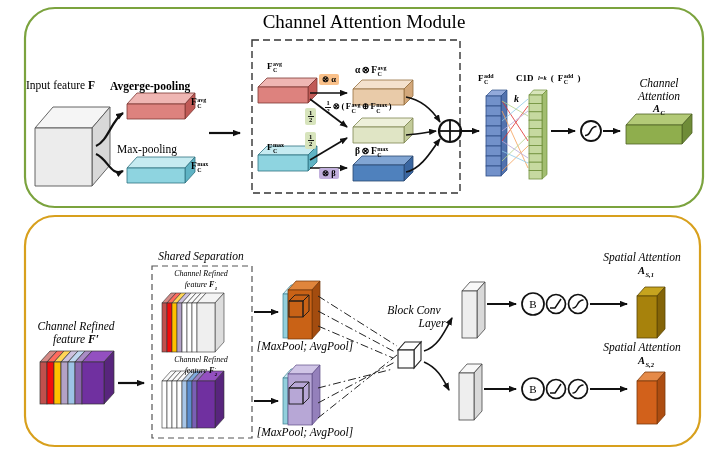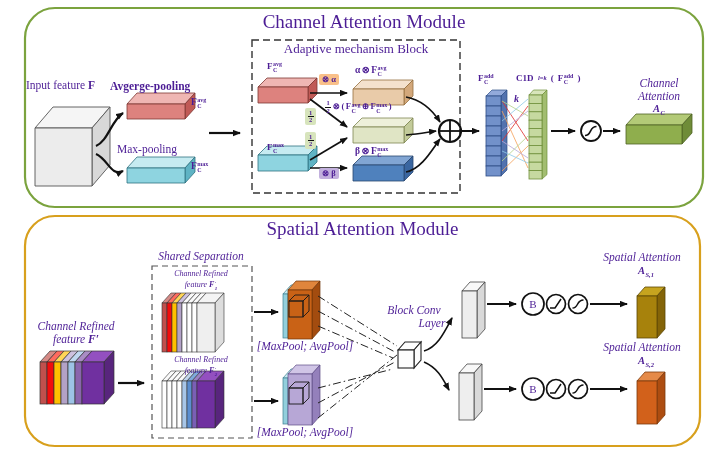--- a/index.html
+++ b/index.html
@@ -1,18 +1,18 @@
 <!DOCTYPE html>
 <html><head>
 <meta charset="utf-8">
 <style>
   *{margin:0;padding:0;box-sizing:border-box;}
   html,body{background:#fff;}
   #canvas{position:relative;width:720px;height:453px;background:#fff;
-          font-family:"Liberation Serif",serif;color:#4c1d95;overflow:hidden;}
+          font-family:"Liberation Serif",serif;color:#000000;overflow:hidden;}
   #shapes{position:absolute;left:0;top:0;}
   .lbl{position:absolute;white-space:nowrap;line-height:1.12;}
   .c{transform:translateX(-50%);font-style:italic;}
   .cc{transform:translate(-50%,-50%);}
   .title{font-size:19px;text-align:center;}
   .t11{font-size:11.5px;}
   .t8{font-size:8px;}
   .bold{font-weight:bold;}
   .math{font-weight:bold;font-size:9.5px;}
   .mrow{display:flex;align-items:center;gap:1.5px;}
@@ -362,21 +362,20 @@
 <div class="lbl math" style="left:191px;top:160px;">
   <span class="fv">
         <span class="fb">F</span>
         <span class="ss">
           <span>max</span>
           <span>C</span>
         </span>
       </span>
 </div>
 
-<div class="lbl" style="left:252px;top:42px;width:208px;text-align:center;font-size:13px;">Adaptive mechanism Block</div>
 
 <div class="lbl math" style="left:267px;top:60px;font-size:9px;">
   <span class="fv">
         <span class="fb">F</span>
         <span class="ss">
           <span>avg</span>
           <span>C</span>
         </span>
       </span>
 </div>
@@ -476,21 +475,20 @@
 </div>
 
 <div class="lbl math ital" style="left:514px;top:93px;font-size:10px;">k</div>
 
 <div class="lbl t11 c" style="left:659px;top:77px;">Channel</div>
 <div class="lbl t11 c" style="left:659px;top:90px;">Attention</div>
 <div class="lbl math c" style="left:659px;top:103px;font-size:10.5px;">
   <span class="fb">A</span><span class="subonly">C</span>
 </div>
 
-<div class="lbl title" style="left:25px;top:218px;width:675px;">Spatial Attention Module</div>
 
 <div class="lbl t11 c" style="left:76px;top:320px;">Channel Refined</div>
 <div class="lbl t11 c" style="left:76px;top:333px;">
   <span>feature</span>
   <span class="bold">F′</span>
 </div>
 
 <div class="lbl t11 c" style="left:201px;top:250px;">Shared Separation</div>
 
 <div class="lbl t8 c" style="left:201px;top:270px;">Channel Refined</div>

